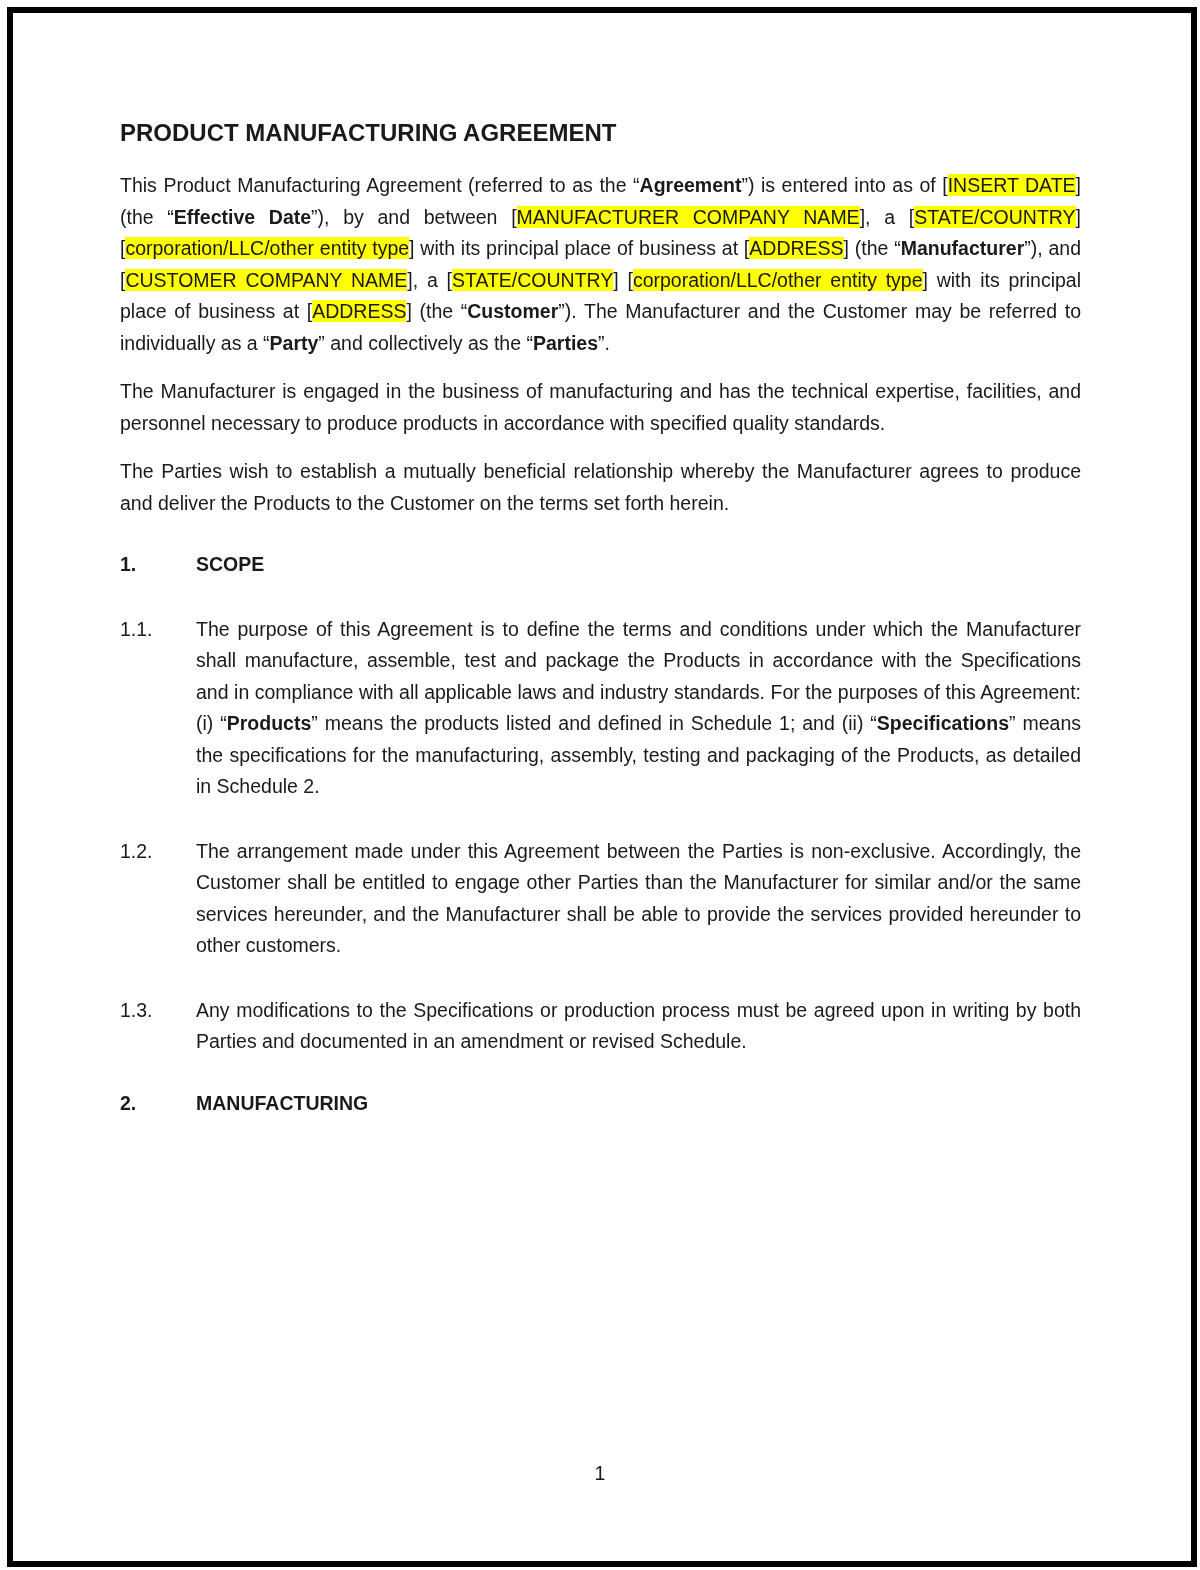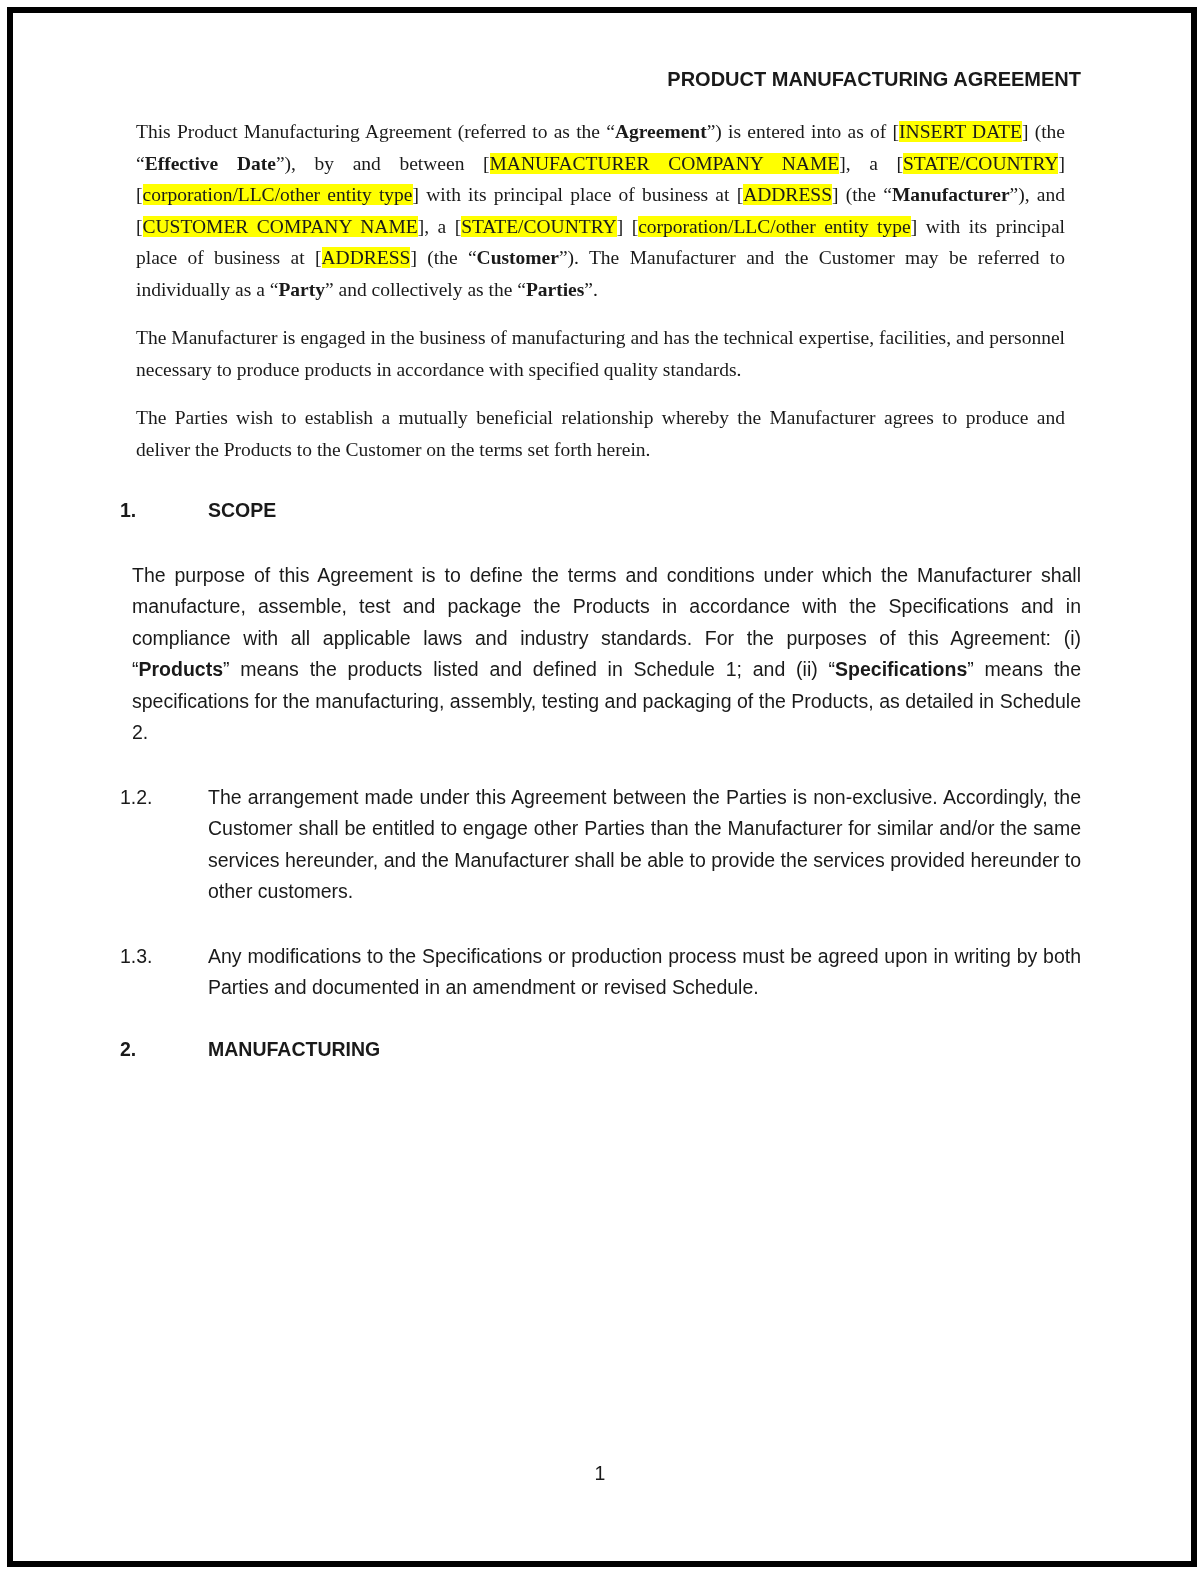--- a/index.html
+++ b/index.html
@@ -12,39 +12,38 @@
   .frame {
     position: absolute; top: 7px; left: 7px; right: 3px; bottom: 3px;
     border: 6px solid #000000;
     pointer-events: none;
   }
   .content {
     position: absolute; left: 120px; top: 0; width: 961px;
     font-size: 19.5px; line-height: 31.5px;
   }
   .doc-title {
-    margin-top: 66px;
-    text-align: right;
+    margin-top: 120px;
+    text-align: left;
     font-weight: bold;
-    font-size: 20px;
+    font-size: 24px;
     line-height: 26px;
   }
   .para {
-    margin: 16px;
+    margin: 0;
     margin-top: 17px;
     text-align: justify;
-    font-family: Liberation Serif, serif;
   }
   .para.first { margin-top: 24px; }
   .num-item {
     display: flex;
     margin-top: 33px;
   }
   .num-item .num { flex: 0 0 76px; }
-  .num-item .itext { flex: 1; text-align: justify; margin-left: 12px; }
+  .num-item .itext { flex: 1; text-align: justify; }
   .sec-heading { margin-top: 30px; font-weight: bold; }
   .b { font-weight: bold; }
   .hl { background: var(--hl, #ffff00); }
   .page-num {
     position: absolute; left: 0; right: 0; top: 1462px;
     text-align: center;
     font-size: 19.5px;
   }
 </style>
 </head>
@@ -60,20 +59,21 @@
 
   <p class="para">The Manufacturer is engaged in the business of manufacturing and has the technical expertise, facilities, and personnel necessary to produce products in accordance with specified quality standards.</p>
   <p class="para">The Parties wish to establish a mutually beneficial relationship whereby the Manufacturer agrees to produce and deliver the Products to the Customer on the terms set forth herein.</p>
 
   <div class="num-item sec-heading">
     <span class="num">1.</span>
     <div class="itext">SCOPE</div>
   </div>
 
   <div class="num-item">
+    <span class="num">1.1.</span>
     <div class="itext"><span>The purpose of this Agreement is to define the terms and conditions under which the Manufacturer shall manufacture, assemble, test and package the Products in accordance with the Specifications and in compliance with all applicable laws and industry standards. For the purposes of this Agreement: (i) “</span><span class="b">Products</span><span>” means the products listed and defined in Schedule 1; and (ii) “</span><span class="b">Specifications</span><span>” means the specifications for the manufacturing, assembly, testing and packaging of the Products, as detailed in Schedule 2.</span></div>
   </div>
 
   <div class="num-item">
     <span class="num">1.2.</span>
     <div class="itext"><span>The arrangement made under this Agreement between the Parties is non-exclusive. Accordingly, the Customer shall be entitled to engage other Parties than the Manufacturer for similar and/or the same services hereunder, and the Manufacturer shall be able to provide the services provided hereunder to other customers.</span></div>
   </div>
 
   <div class="num-item">
     <span class="num">1.3.</span>

